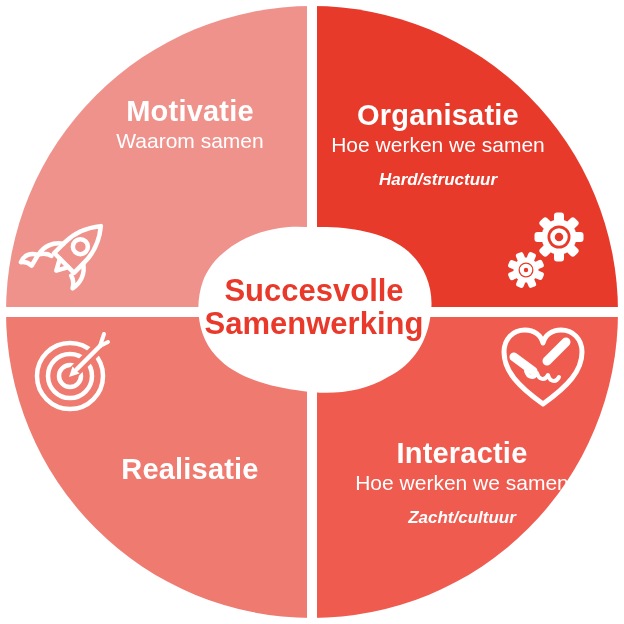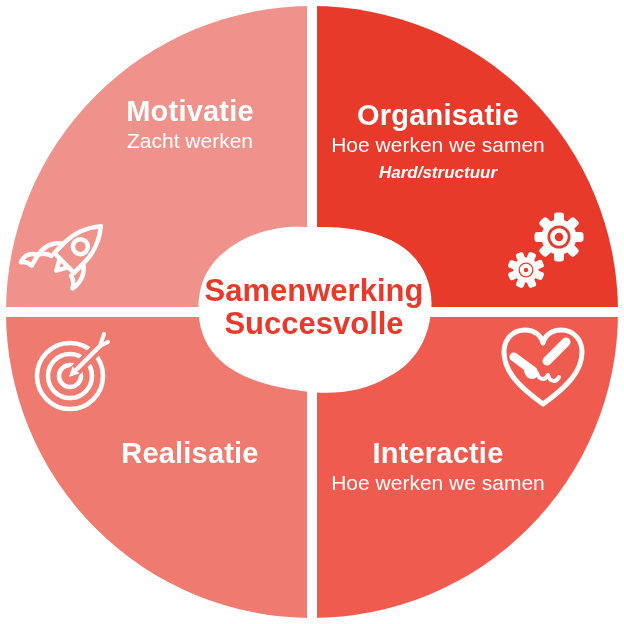--- a/index.html
+++ b/index.html
@@ -36,21 +36,21 @@
   .q-line {
     font-size: 21px;
     font-weight: 400;
     line-height: 26px;
   }
   .q-tag {
     font-size: 17px;
     font-style: italic;
     font-weight: 600;
     line-height: 22px;
-    margin-top: 4px;
+    margin-top: 11px;
   }
   .center-block {
     position: absolute;
     left: 314px;
     top: 274px;
     width: 260px;
     transform: translateX(-50%);
     text-align: center;
   }
   .center-line {
@@ -142,36 +142,37 @@
              C428,341 414,364 388,377
              C362,393 330,395 302,391
              C270,387 236,378 216,356
              C198,337 194,306 203,281
              C213,254 244,233 280,228
              C291,226 303,227 314,227 Z"></path>
   </svg>
 
   <div class="q-block" style="left:190px; top:94px">
     <div class="q-title">Motivatie</div>
-    <div class="q-line">Zacht werken</div>
+    <div class="q-line">Waarom samen</div>
   </div>
 
   <div class="q-block" style="left:438px; top:98px">
     <div class="q-title">Organisatie</div>
     <div class="q-line">Hoe werken we samen</div>
     <div class="q-tag">Hard/structuur</div>
   </div>
 
-  <div class="q-block" style="left:190px; top:436px">
+  <div class="q-block" style="left:190px; top:452px">
     <div class="q-title">Realisatie</div>
   </div>
 
-  <div class="q-block" style="left:438px; top:436px">
+  <div class="q-block" style="left:462px; top:436px">
     <div class="q-title">Interactie</div>
     <div class="q-line">Hoe werken we samen</div>
+    <div class="q-tag">Zacht/cultuur</div>
   </div>
 
   <div class="center-block" style="color: rgb(232, 57, 43);">
+    <div class="center-line">Succesvolle</div>
     <div class="center-line">Samenwerking</div>
-    <div class="center-line">Succesvolle</div>
   </div>
 
 </div>
 
 </body></html>

